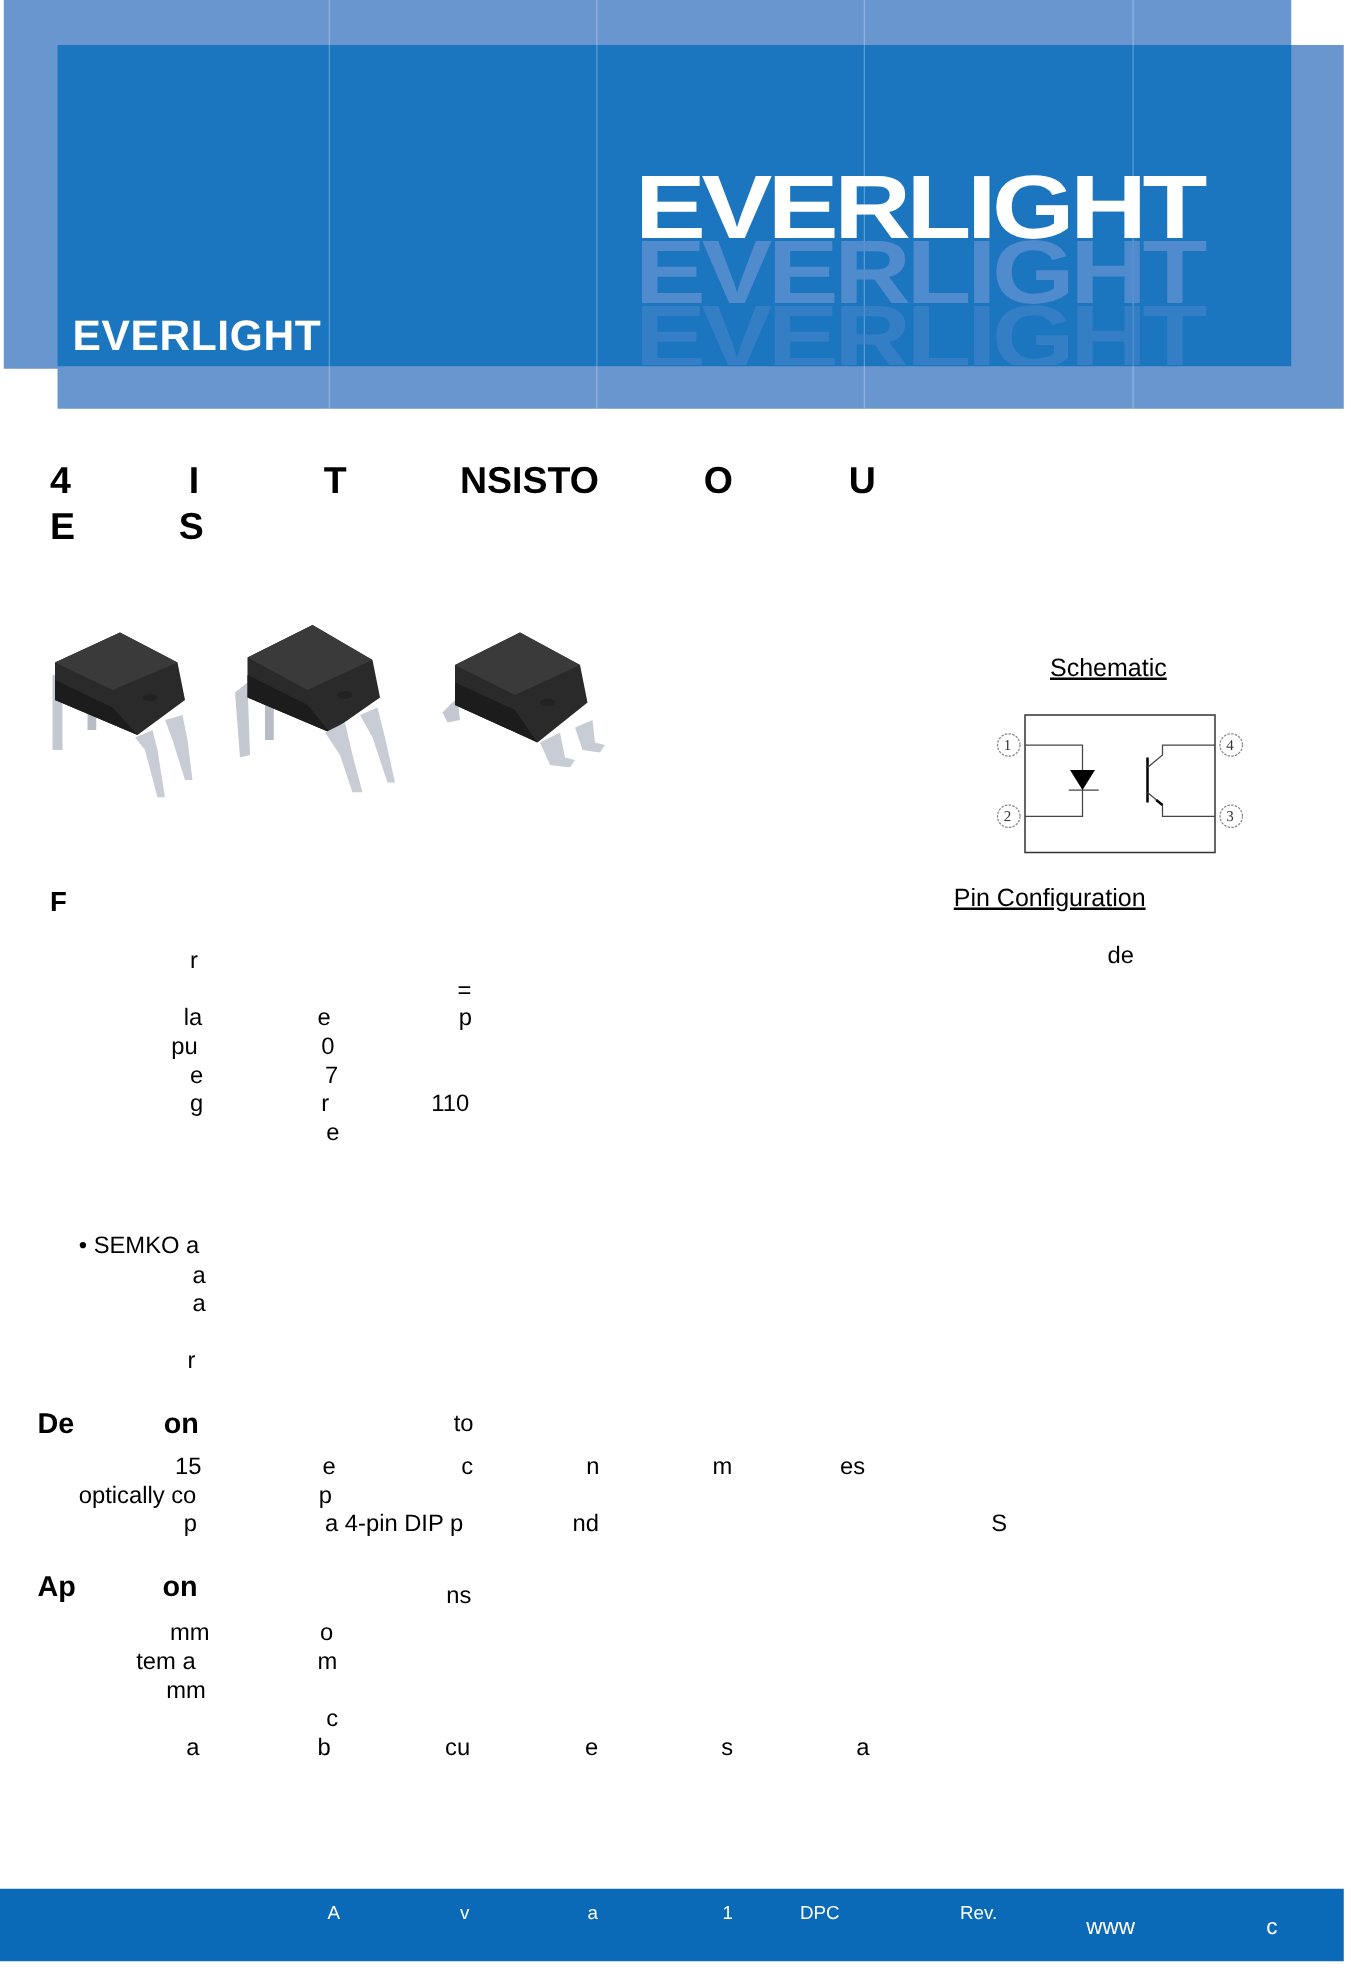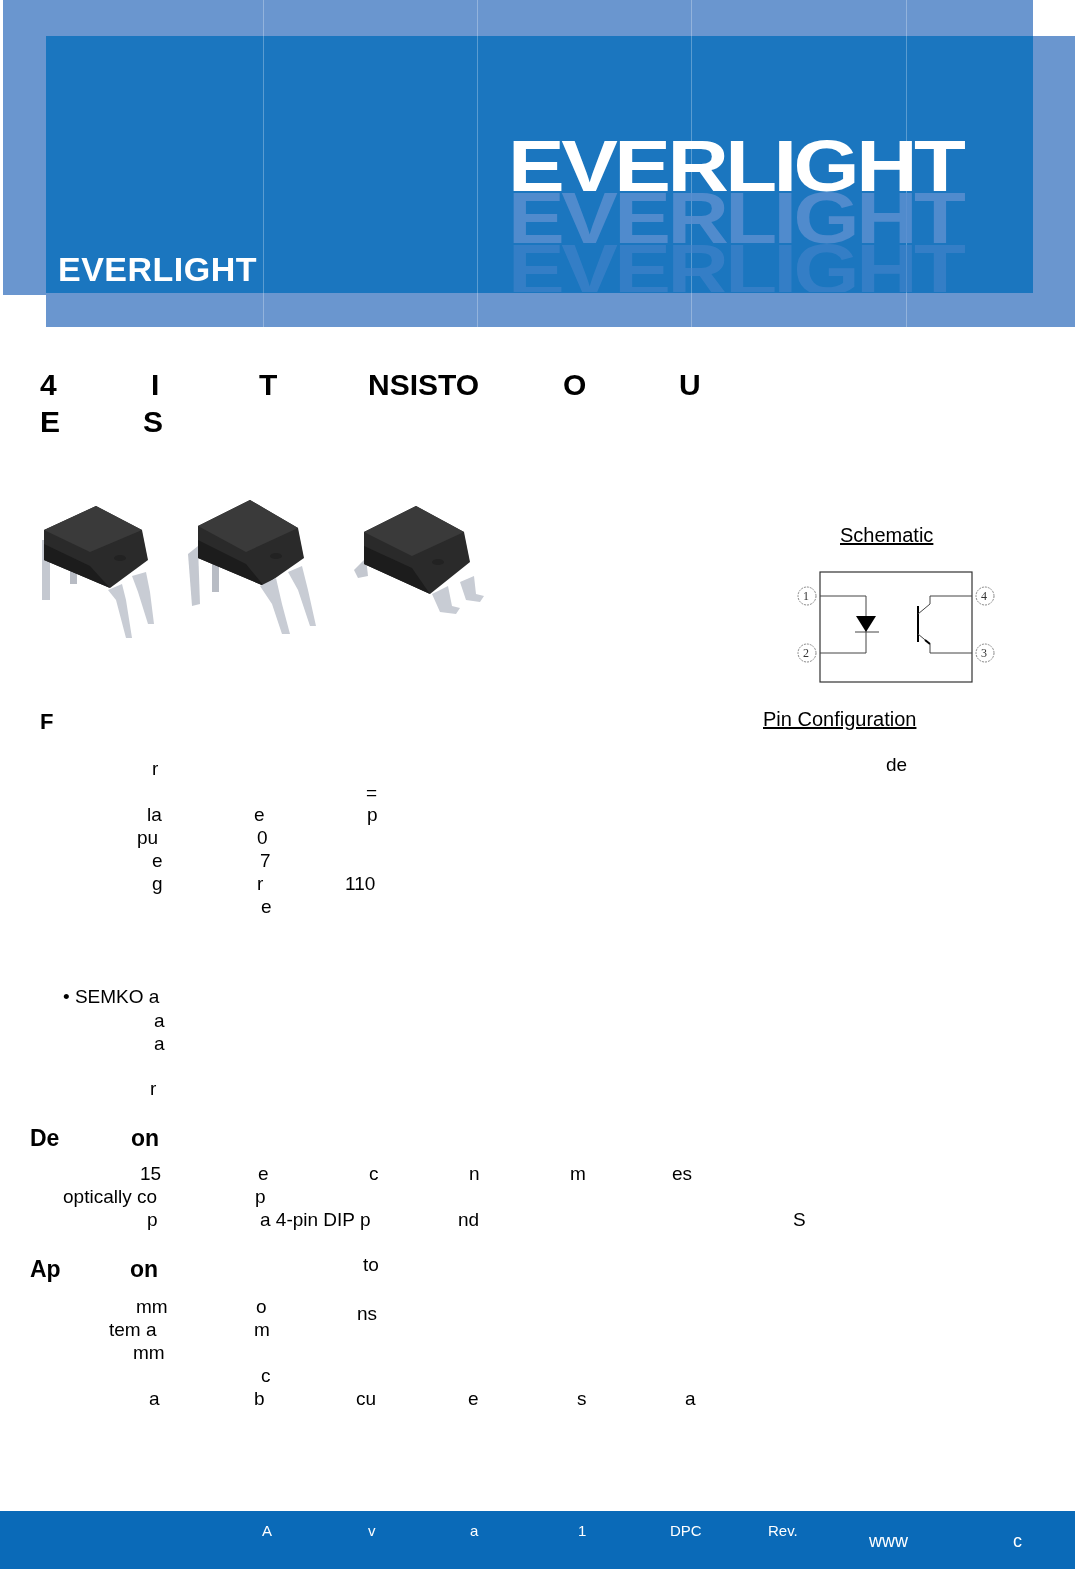--- a/index.html
+++ b/index.html
@@ -170,51 +170,51 @@
   <span class="abs h2" style="left:131px;top:1125px">on</span>
   <div id="desc-frags">
       <span class="abs txt" style="left: 140px; top: 1163px;">15</span>
       <span class="abs txt" style="left: 258px; top: 1163px;">e</span>
       <span class="abs txt" style="left: 369px; top: 1163px;">c</span>
       <span class="abs txt" style="left: 469px; top: 1163px;">n</span>
       <span class="abs txt" style="left: 570px; top: 1163px;">m</span>
       <span class="abs txt" style="left: 672px; top: 1163px;">es</span>
       <span class="abs txt" style="left: 63px; top: 1186px;">optically co</span>
       <span class="abs txt" style="left: 255px; top: 1186px;">p</span>
-      <span class="abs txt" style="left: 363px; top: 1254px; text-align: center;">to</span>
+      <span class="abs txt" style="left: 363px; top: 1129px; text-align: center;">to</span>
       <span class="abs txt" style="left: 147px; top: 1209px;">p</span>
       <span class="abs txt" style="left: 260px; top: 1209px;">a 4-pin DIP p</span>
       <span class="abs txt" style="left: 458px; top: 1209px;">nd</span>
       <span class="abs txt" style="left: 793px; top: 1209px;">S</span>
     </div>
 </div>
 
 <div>
   <span class="abs h2" style="left:30px;top:1256px">Ap</span>
   <span class="abs h2" style="left:130px;top:1256px">on</span>
   <div id="app-frags">
       <span class="abs txt" style="left: 136px; top: 1296px;">mm</span>
       <span class="abs txt" style="left: 256px; top: 1296px;">o</span>
       <span class="abs txt" style="left: 109px; top: 1319px;">tem a</span>
       <span class="abs txt" style="left: 254px; top: 1319px;">m</span>
-      <span class="abs txt" style="left: 357px; top: 1303px;">ns</span>
+      <span class="abs txt" style="left: 357px; top: 1266px;">ns</span>
       <span class="abs txt" style="left: 133px; top: 1342px;">mm</span>
       <span class="abs txt" style="left: 261px; top: 1365px;">c</span>
       <span class="abs txt" style="left: 149px; top: 1388px;">a</span>
       <span class="abs txt" style="left: 254px; top: 1388px;">b</span>
       <span class="abs txt" style="left: 356px; top: 1388px;">cu</span>
       <span class="abs txt" style="left: 468px; top: 1388px;">e</span>
       <span class="abs txt" style="left: 577px; top: 1388px;">s</span>
       <span class="abs txt" style="left: 685px; top: 1388px;">a</span>
     </div>
 </div>
 
 <div class="footer"></div>
 <div id="footer-frags">
     <span class="abs ftxt" style="left: 262px; top: 1522px;">A</span>
     <span class="abs ftxt" style="left: 368px; top: 1522px;">v</span>
     <span class="abs ftxt" style="left: 470px; top: 1522px;">a</span>
     <span class="abs ftxt" style="left: 578px; top: 1522px;">1</span>
-    <span class="abs ftxt" style="left: 670px; top: 1522px;">DPC</span>
+    <span class="abs ftxt" style="left: 640px; top: 1522px;">DPC</span>
     <span class="abs ftxt" style="left: 768px; top: 1522px;">Rev.</span>
     <span class="abs ftxt" style="left: 869px; top: 1531px; font-size: 18px;">www</span>
     <span class="abs ftxt" style="left: 1013px; top: 1531px; font-size: 18px;">c</span>
   </div>
 
 </body></html>

